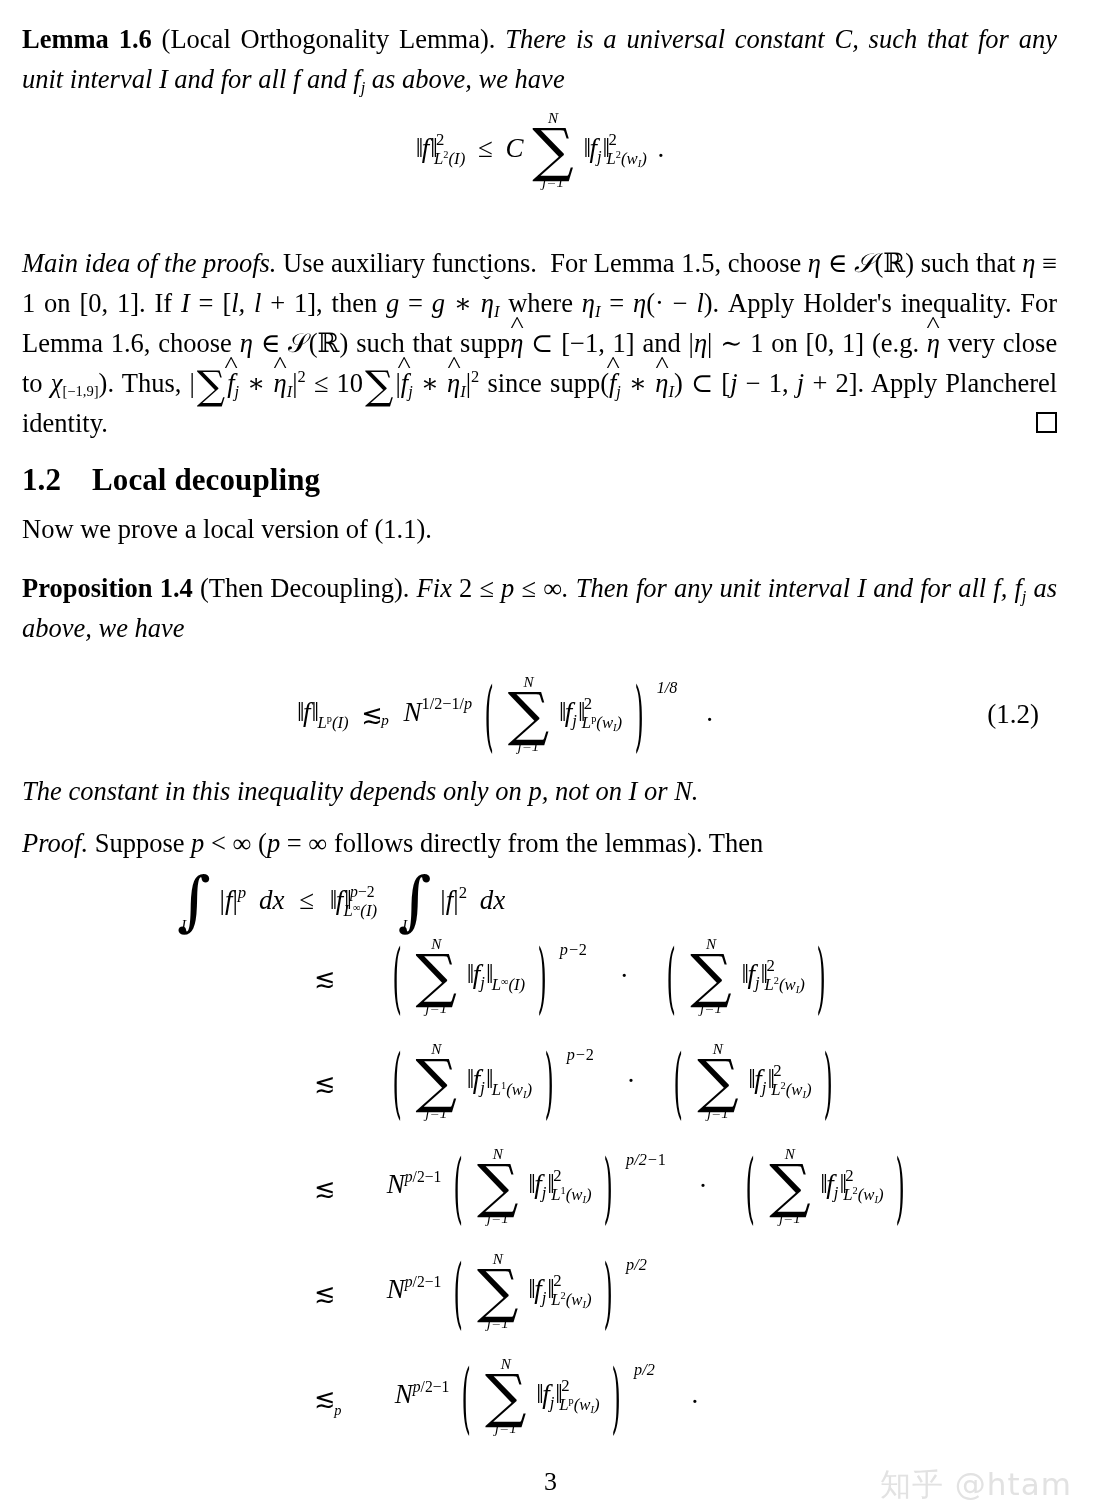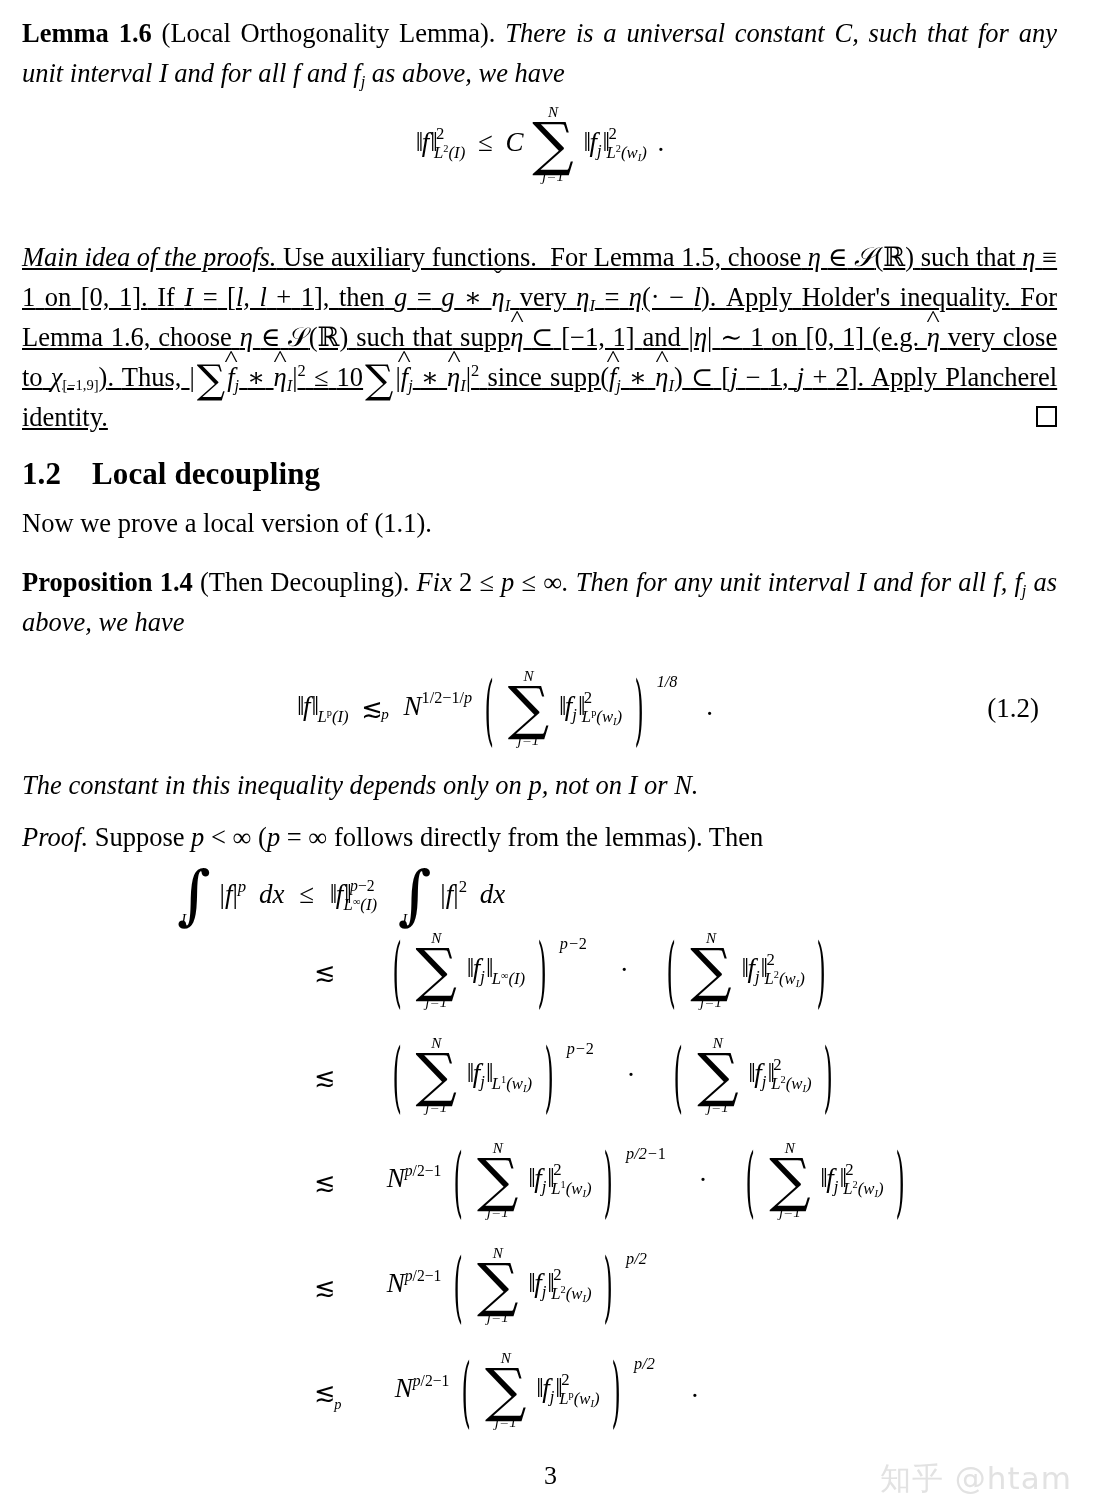--- a/index.html
+++ b/index.html
@@ -10,21 +10,21 @@
   body {
     width: 1101px;
     height: 1503px;
     position: relative;
     font-family: "Liberation Serif", "DejaVu Serif", serif;
     color: #000000;
     overflow: hidden;
   }
   .page {
     position: absolute;
-    left: 0; top: 9px;
+    left: 0; top: 15px;
     width: 1101px;
     height: 1230px;
   }
   .body-col {
     position: absolute;
     left: 22px;
     top: 0;
     width: 1035px;
   }
 
@@ -236,35 +236,35 @@
       <span class="m">C</span>
       <span class="bigsum">
         <span class="lim-top">N</span>
         <span class="op">∑</span>
         <span class="lim-bot">j=1</span>
       </span>
       <span class="m"><span class="nb">‖</span>f<sub class="s">j</sub><span class="nb">‖</span><sup class="sr" style="vertical-align:0.72em">2</sup><sub class="s" style="margin-left:-0.62em; vertical-align:-0.40em">L<sup class="sr" style="vertical-align:0.55em">2</sup>(w<sub class="s">I</sub>)</sub></span>
       <span class="mr" style="margin-left:4px">.</span>
     </div>
 
-    <div class="para" style="position:absolute; left:0; top:228px; width:1035px;text-decoration:underline;">
+    <div class="para" style="position:absolute; left:0; top:228px; width:1035px;">
       <i class="it">Main idea of the proofs.</i>
       <span>Use auxiliary functions.</span>&nbsp;
       <span>For Lemma 1.5, choose</span>
       <span class="m">η</span> <span class="mr">∈</span> <span class="m" style="font-family:'DejaVu Serif',serif">𝒮</span><span class="mr">(</span><span class="mr">ℝ</span><span class="mr">)</span>
       <span>such that</span>
       <span class="m">η</span> <span class="mr">≡</span> <span class="num">1</span>
       <span>on</span>
       <span class="mr">[0, 1]</span><span class="mr">.</span>
       <span>If</span>
       <span class="m">I</span> <span class="mr">=</span> <span class="mr">[</span><span class="m">l, l</span> <span class="mr">+</span> <span class="num">1</span><span class="mr">]</span>,
       <span>then</span>
       <span class="m">g</span> <span class="mr">=</span> <span class="m">g</span> <span class="mr">∗</span>
       <span class="check-wrap"><span class="ck">ˇ</span><span class="m">η</span></span><sub class="s">I</sub>
-      <span>very</span>
+      <span>where</span>
       <span class="m">η<sub class="s">I</sub></span> <span class="mr">=</span> <span class="m">η</span><span class="mr">(·&nbsp;−&nbsp;</span><span class="m">l</span><span class="mr">)</span>.
       <span>Apply</span>
       <span>Holder's inequality.</span>
       <span>For Lemma 1.6, choose</span>
       <span class="m">η</span> <span class="mr">∈</span> <span class="mr" style="font-family:'DejaVu Serif',serif">𝒮</span><span class="mr">(ℝ)</span>
       <span>such that</span>
       <span class="mr">supp</span><span class="hat-wrap"><span class="hat">^</span><span class="m">η</span></span>
       <span class="mr">⊂</span> <span class="mr">[−1, 1]</span>
       <span>and</span>
       <span class="mr">|</span><span class="m">η</span><span class="mr">|</span> <span class="mr">∼</span> <span class="num">1</span>

